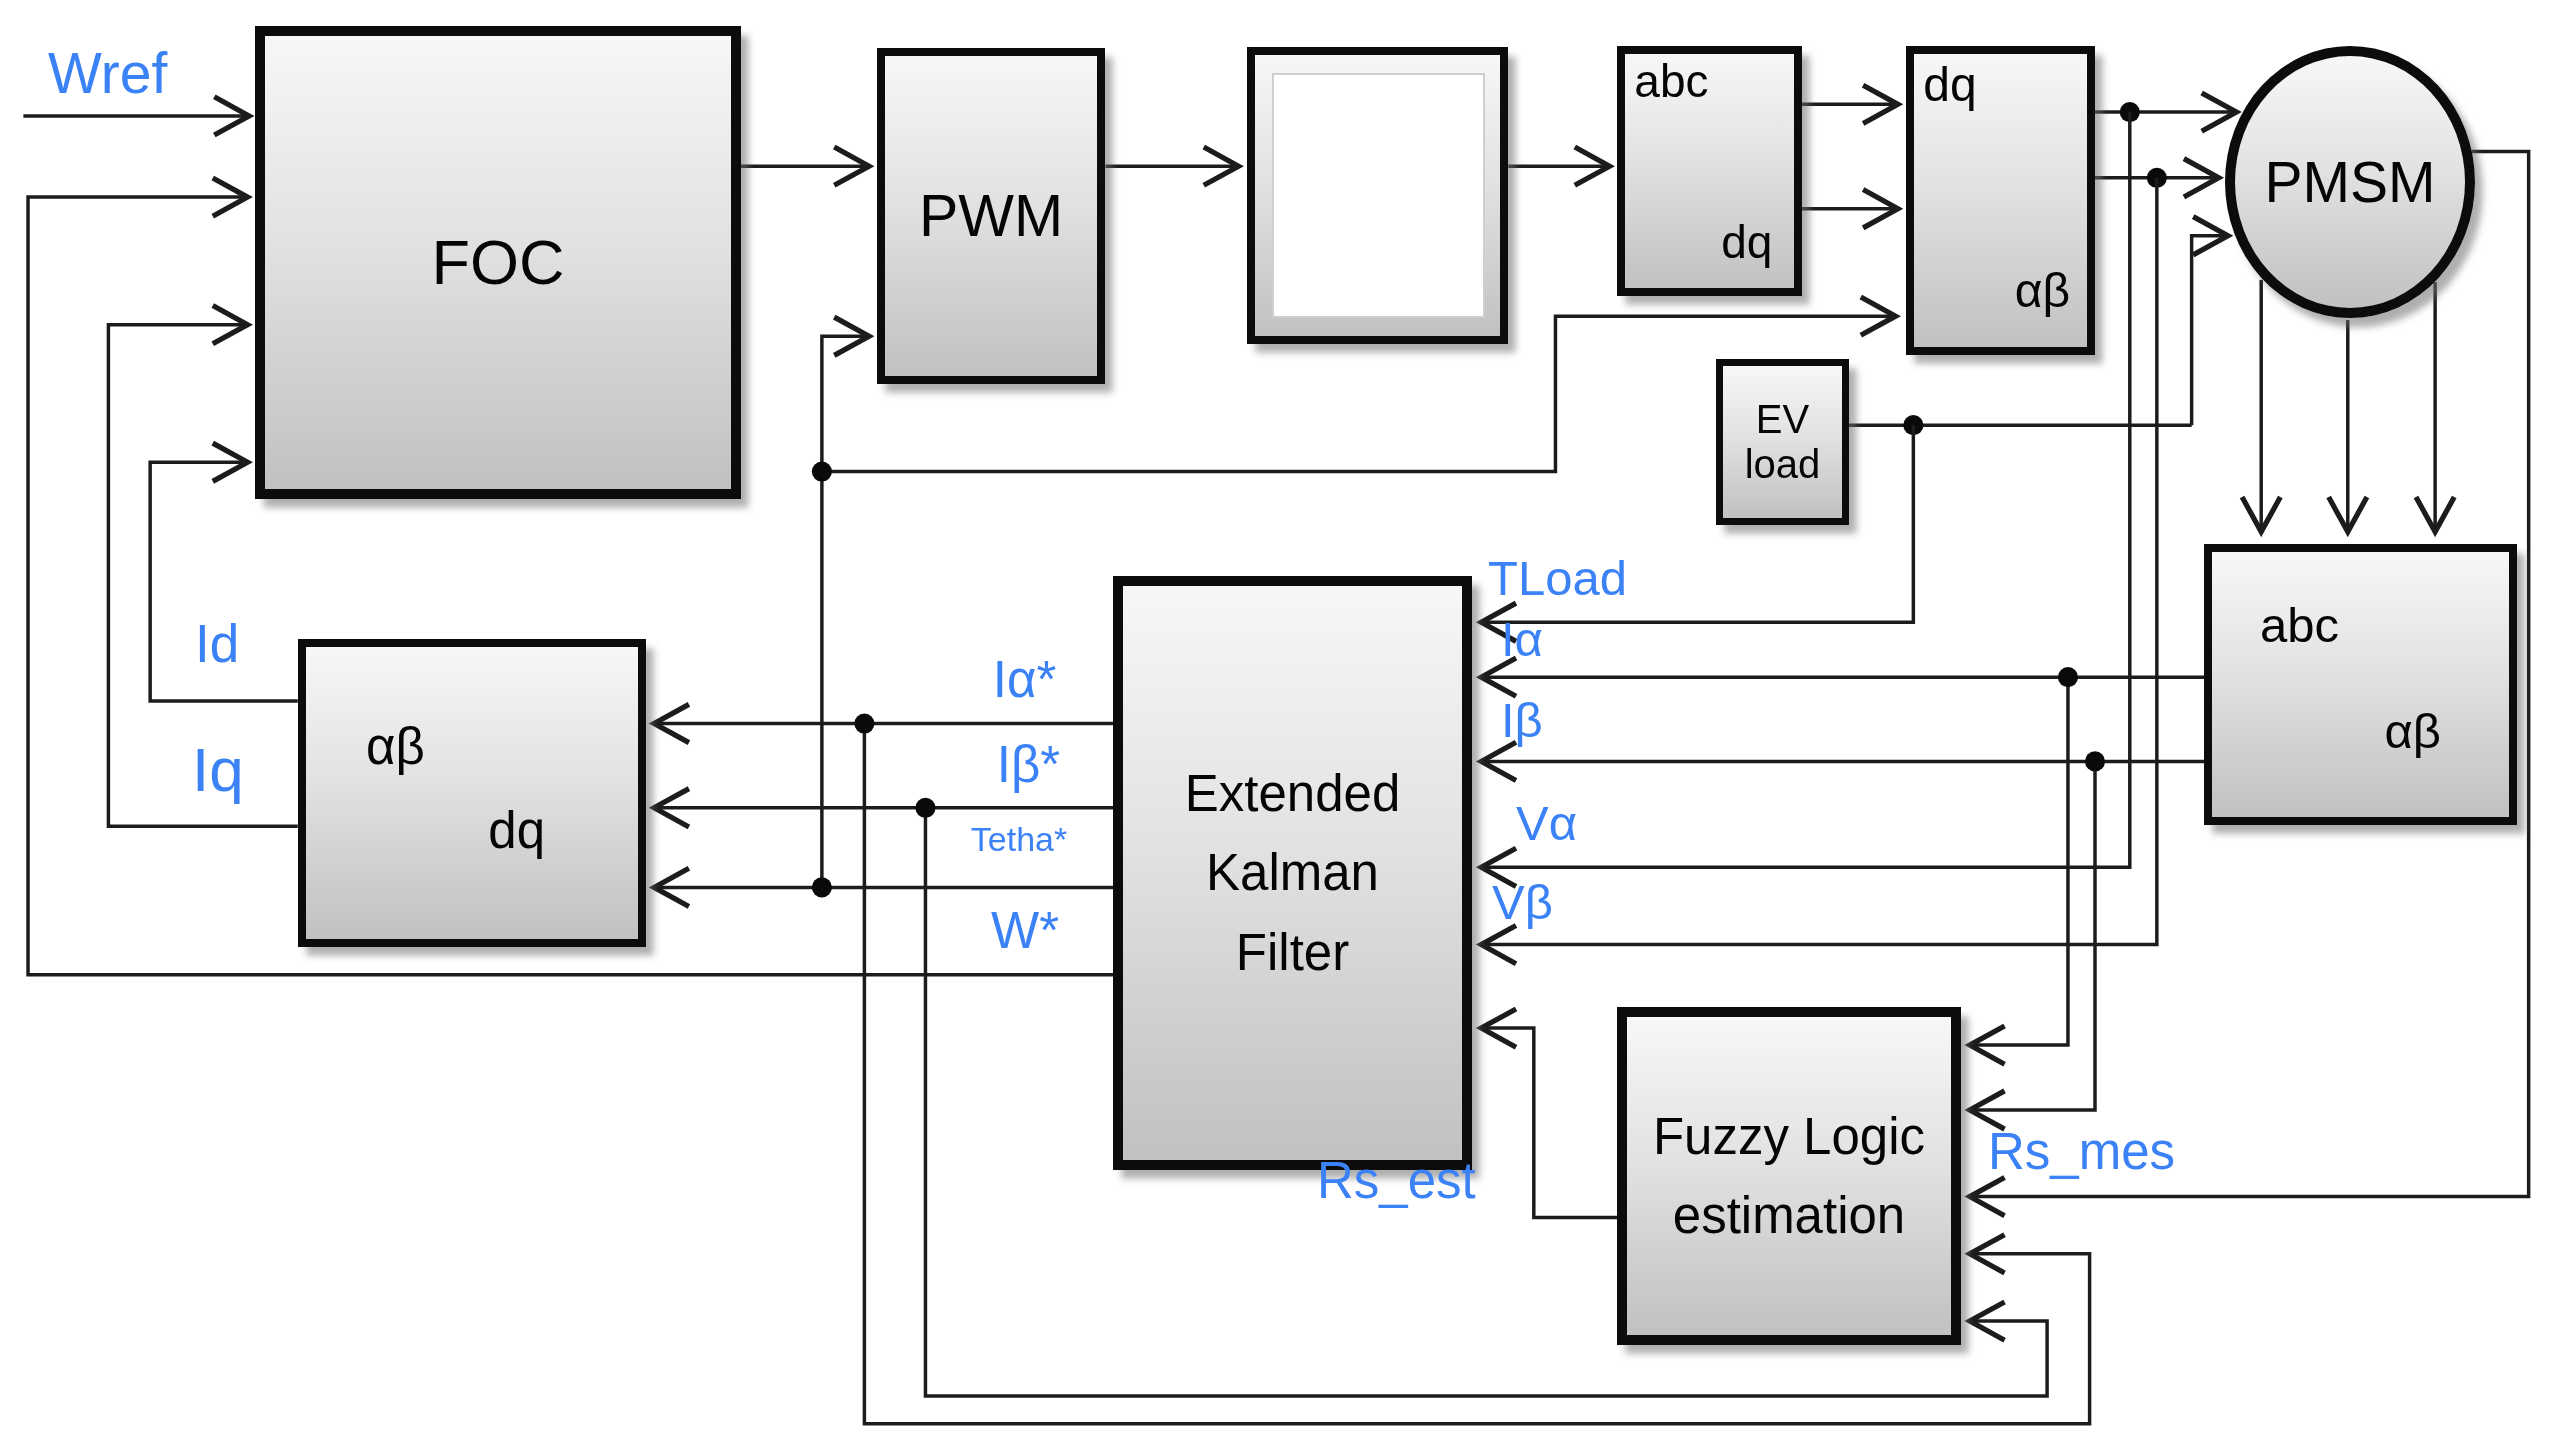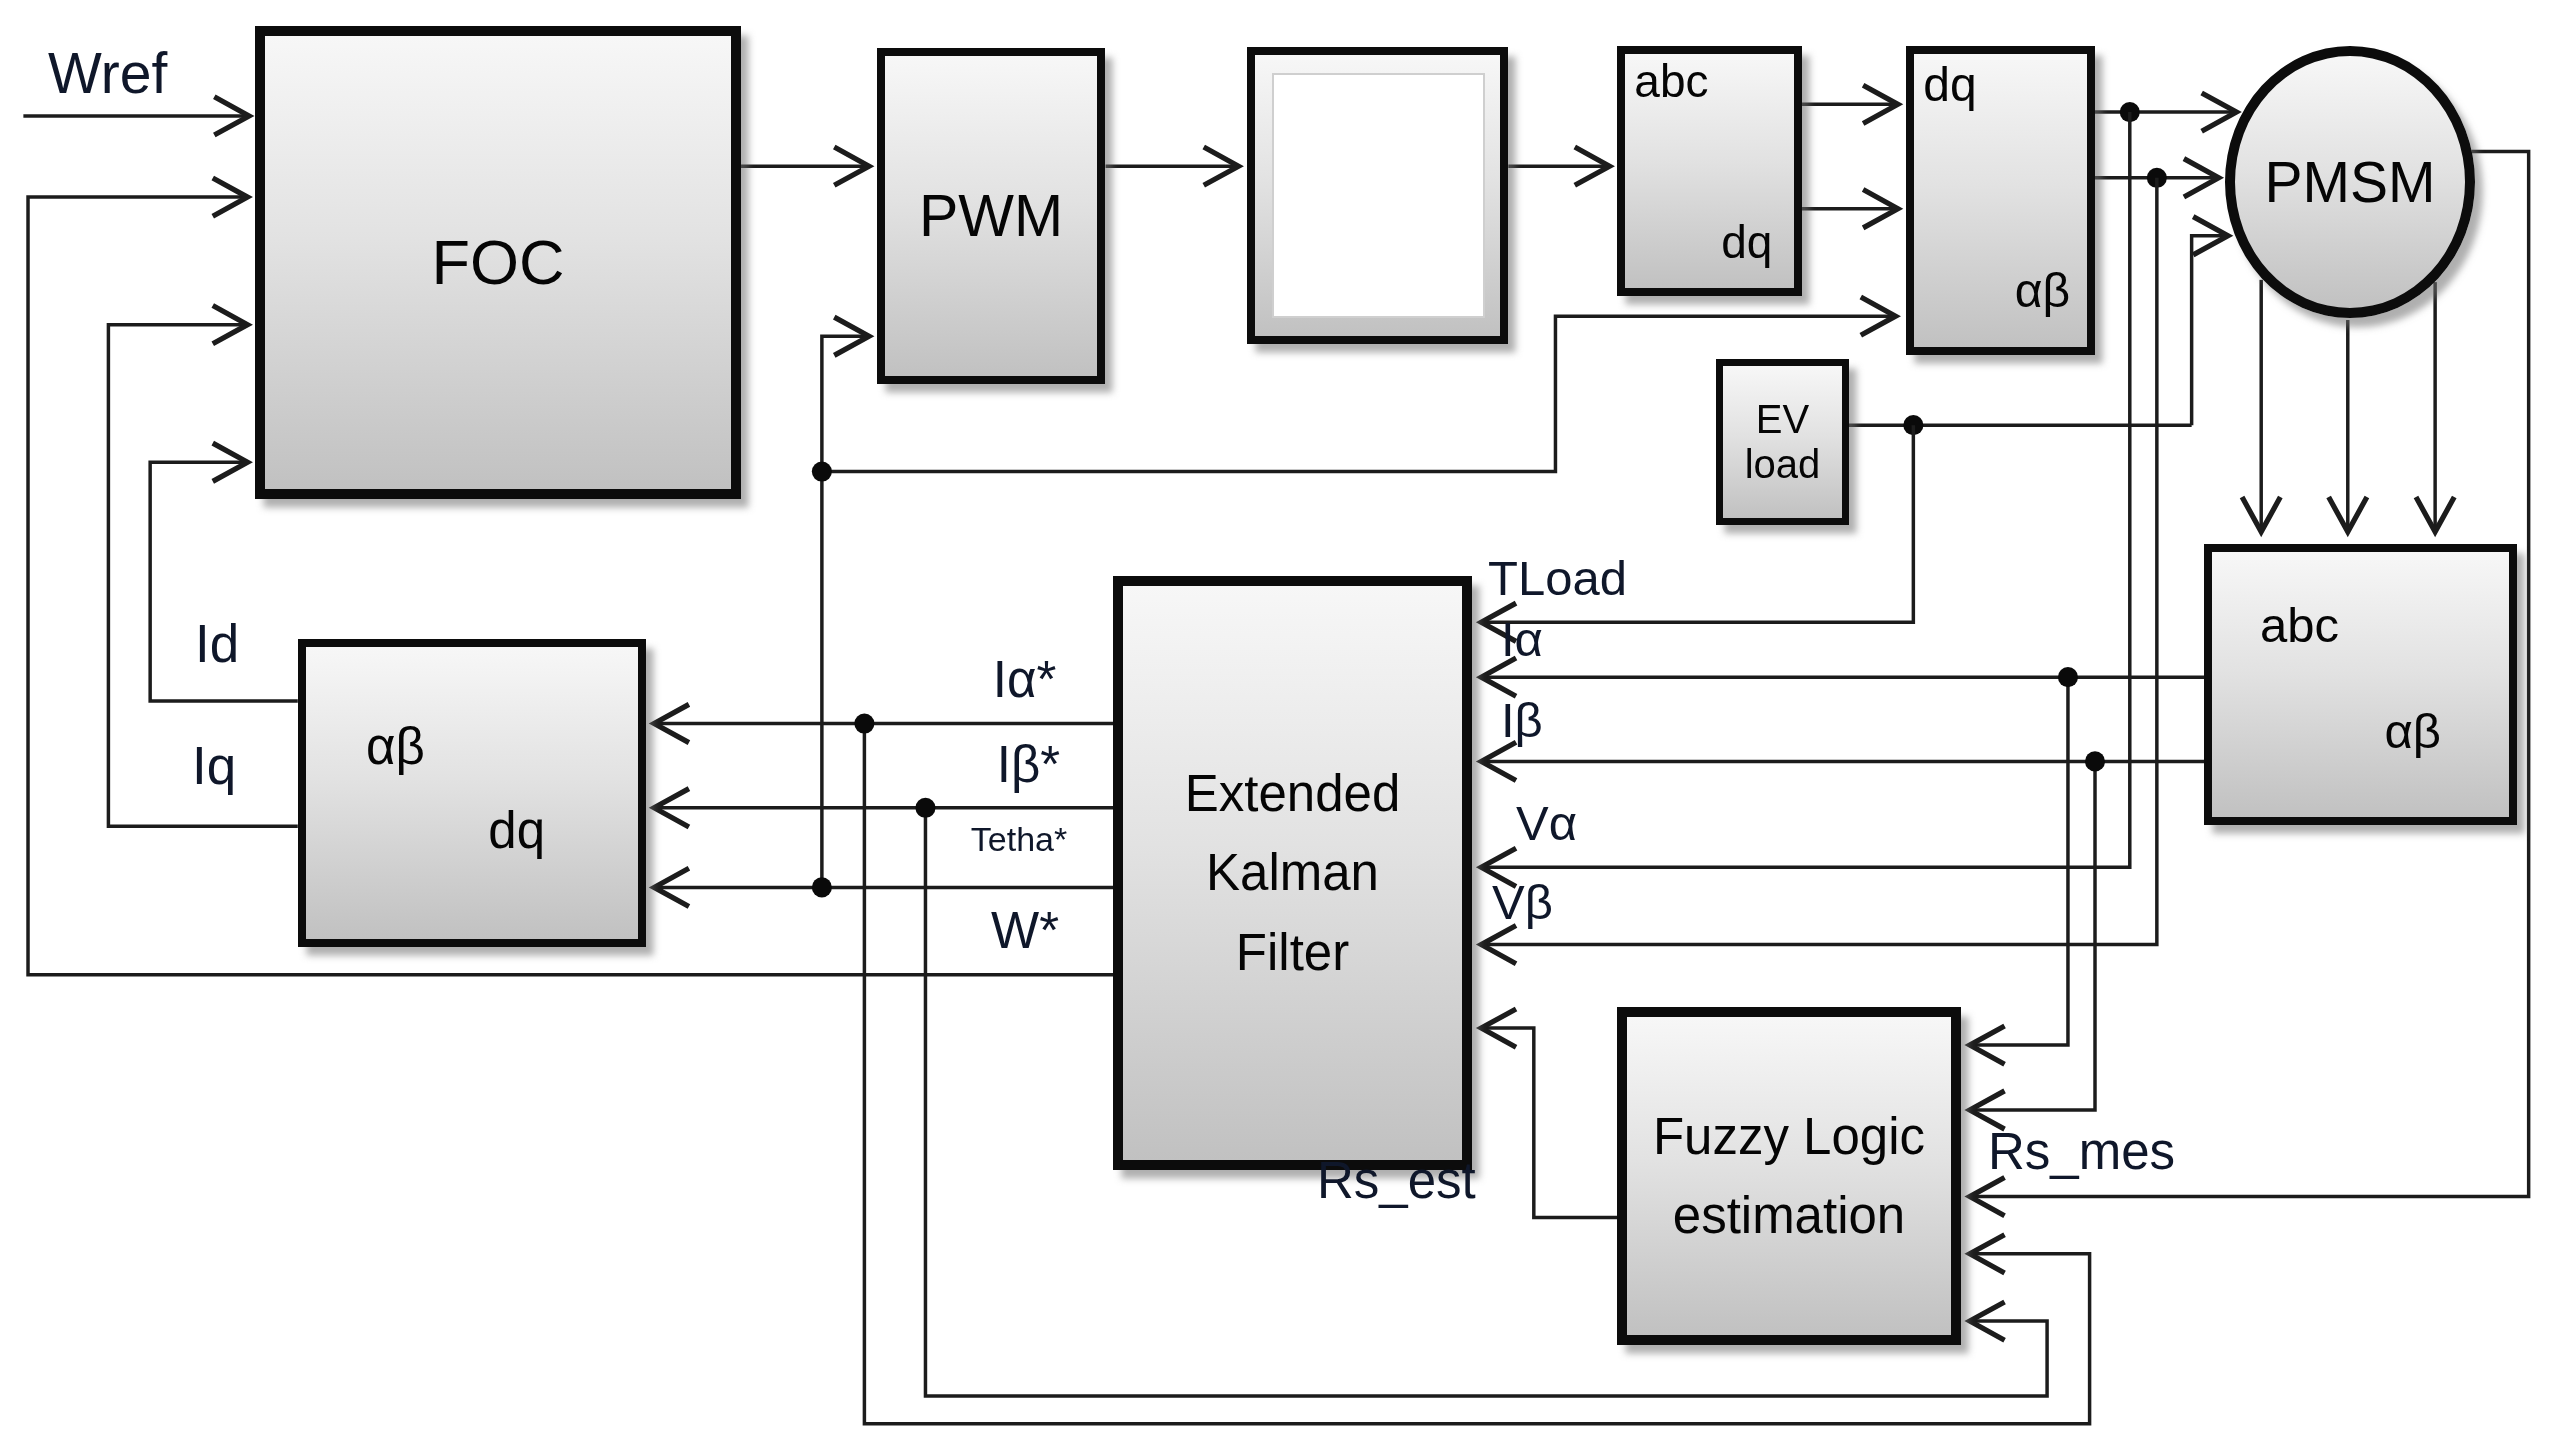--- a/index.html
+++ b/index.html
@@ -19,21 +19,21 @@
   }
   .block.round{border-radius:50%;border-width:10px;}
   .blabel{
     position:absolute;color:#050505;white-space:nowrap;line-height:1.05;
   }
   .center-label{
     position:absolute;inset:0;display:flex;align-items:center;justify-content:center;
     flex-direction:column;color:#050505;text-align:center;
   }
   .wlabel{
-    position:absolute;color:#0f172a;white-space:nowrap;line-height:1.0;
+    position:absolute;color:#3b82f6;white-space:nowrap;line-height:1.0;
   }
   .ralign{text-align:center;}
   svg#wires{position:absolute;left:0;top:0;}
   .wire{fill:none;stroke:#1c1c1c;stroke-width:4.5;}
   .diag{fill:none;stroke:#3c3c3c;stroke-width:3.5;}
   .dot{fill:#0a0a0a;stroke:none;}
   .igbt{fill:none;stroke:#2e2e2e;stroke-width:5;}
   .igbt-thick{fill:none;stroke:#2e2e2e;stroke-width:8;}
   #inv-panel{
     position:absolute;box-sizing:border-box;
@@ -233,21 +233,21 @@
     <div class="center-label" style="font-size:51px;line-height:1.55;">
       <div>Fuzzy Logic</div>
       <div>estimation</div>
     </div>
   </div>
 
   <div class="wlabel" style="left:48px;top:45px;font-size:57px;">Wref</div>
 
   <div class="wlabel" style="left:195px;top:617px;font-size:53px;">Id</div>
 
-  <div class="wlabel" style="left:192px;top:739px;font-size:53px;">Iq</div>
+  <div class="wlabel" style="left:192px;top:739px;font-size:62px;">Iq</div>
 
   <div class="wlabel ralign" style="left:959px;top:654px;width:131px;font-size:51px;">Iα*</div>
 
   <div class="wlabel ralign" style="left:963px;top:739px;width:131px;font-size:51px;">Iβ*</div>
 
   <div class="wlabel ralign" style="left:928px;top:822px;width:182px;font-size:34px;">Tetha*</div>
 
   <div class="wlabel" style="left:991px;top:905px;font-size:51px;">W*</div>
 
   <div class="wlabel" style="left:1488px;top:554px;font-size:49px;">TLoad</div>

